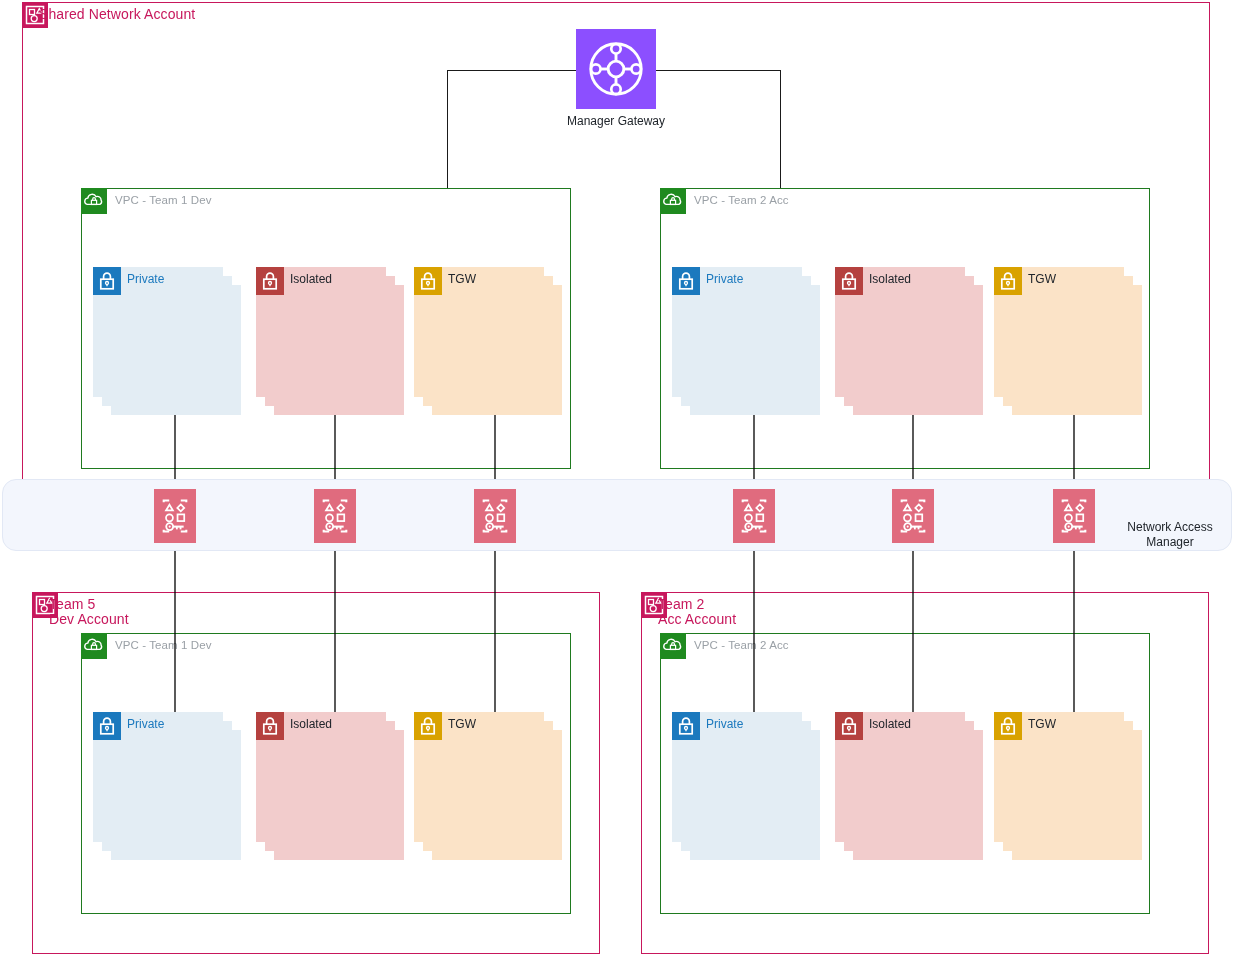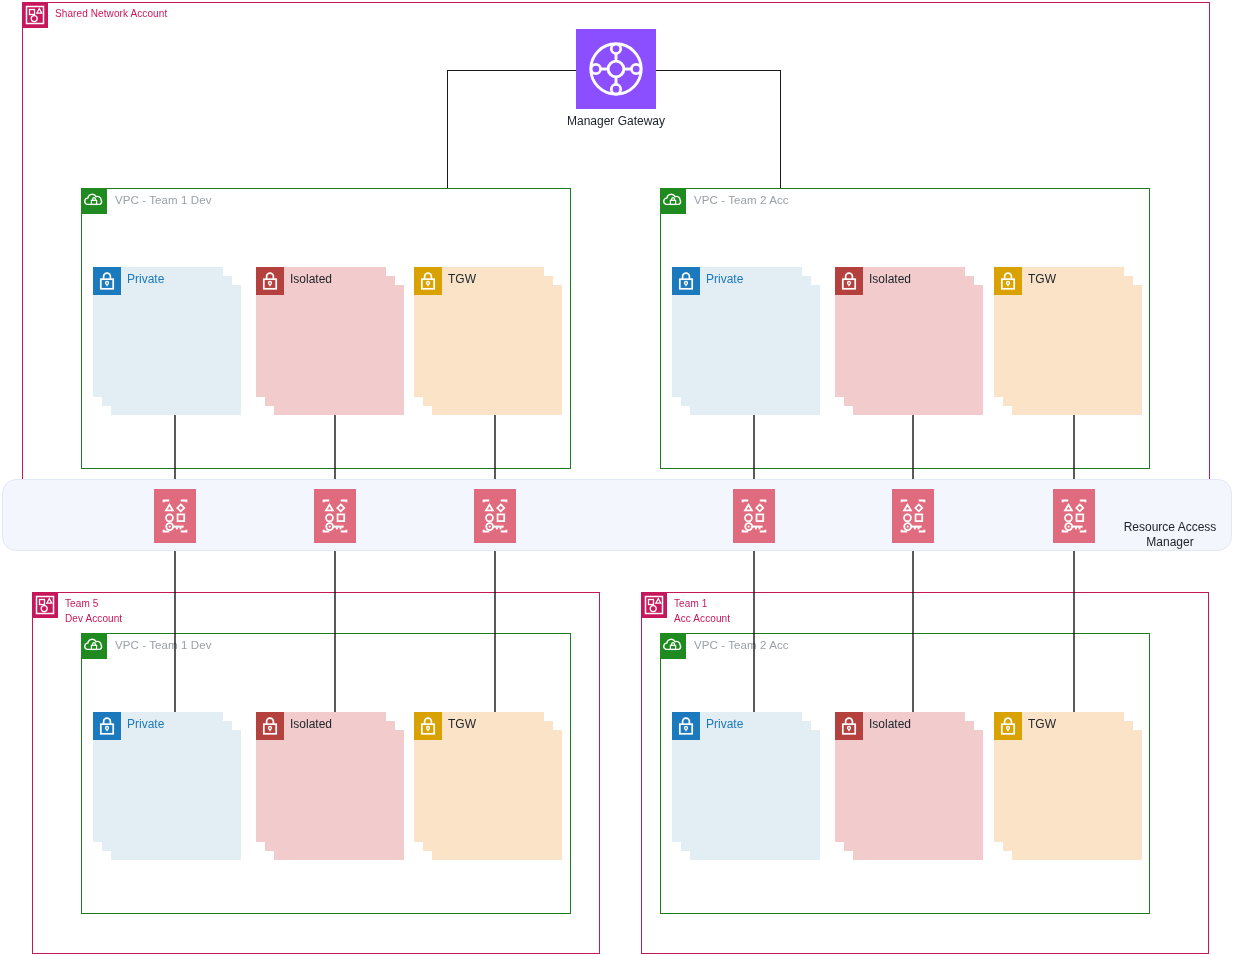--- a/index.html
+++ b/index.html
@@ -13,21 +13,21 @@
   
   .abs{position:absolute;box-sizing:border-box;}
 
   
   .account{border:1.6px solid #C7175C;background:transparent;}
   .account-badge{
     position:absolute;width:26px;height:26px;left:-1px;top:-1px;
     background:#C7175C;display:flex;align-items:center;justify-content:center;
   }
   .account-title{
-    position:absolute;left:32px;top:4px;color:#C7175C;font-size:10px;
+    position:absolute;left:16px;top:4px;color:#C7175C;font-size:14px;
     line-height:14.5px;white-space:pre-line;letter-spacing:.1px;
   }
 
   
   .vpc{border:1.4px solid #1F7A1F;background:transparent;}
   .vpc-badge{
     position:absolute;width:26px;height:26px;left:-1px;top:-1px;
     background:#1F8A1F;display:flex;align-items:center;justify-content:center;
   }
   .vpc-title{
@@ -191,21 +191,21 @@
     </div>
     <div class="vpc-title">VPC - Team 1 Dev</div>
   </div>
 
   <div class="abs account" style="left:641px;top:592px;width:568px;height:362px;">
     <div class="account-badge">
       <svg width="20" height="20" viewBox="0 0 20 20">
           <use href="#g-account"></use>
         </svg>
     </div>
-    <div class="account-title">Team 1
+    <div class="account-title">Team 2
 Acc Account</div>
   </div>
   <div class="abs vpc" style="left:660px;top:633px;width:490px;height:281px;">
     <div class="vpc-badge">
       <svg width="20" height="20" viewBox="0 0 20 20">
           <use href="#g-vpc"></use>
         </svg>
     </div>
     <div class="vpc-title">VPC - Team 2 Acc</div>
   </div>
@@ -612,16 +612,16 @@
     <svg width="30" height="38" viewBox="0 0 26 32">
         <use href="#g-ram"></use>
       </svg>
     </div>
   <div class="ram-icon" style="left:1053px;top:489px;background:#E06B7E;">
     <svg width="30" height="38" viewBox="0 0 26 32">
         <use href="#g-ram"></use>
       </svg>
     </div>
 
-  <div class="ram-label" style="left:1104px;top:520px;width:132px;">Resource Access
+  <div class="ram-label" style="left:1104px;top:520px;width:132px;">Network Access
 Manager</div>
 
 </div>
 
 </body></html>

